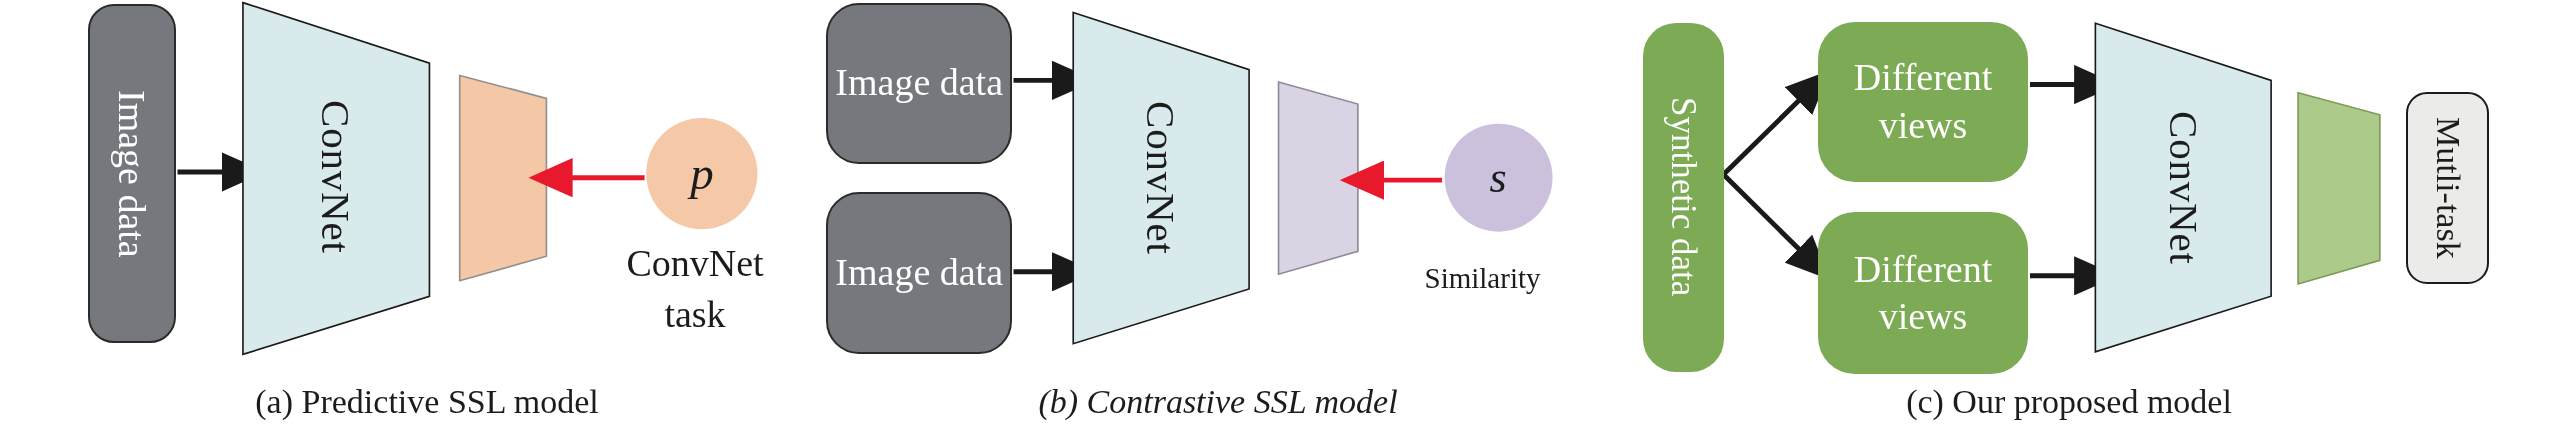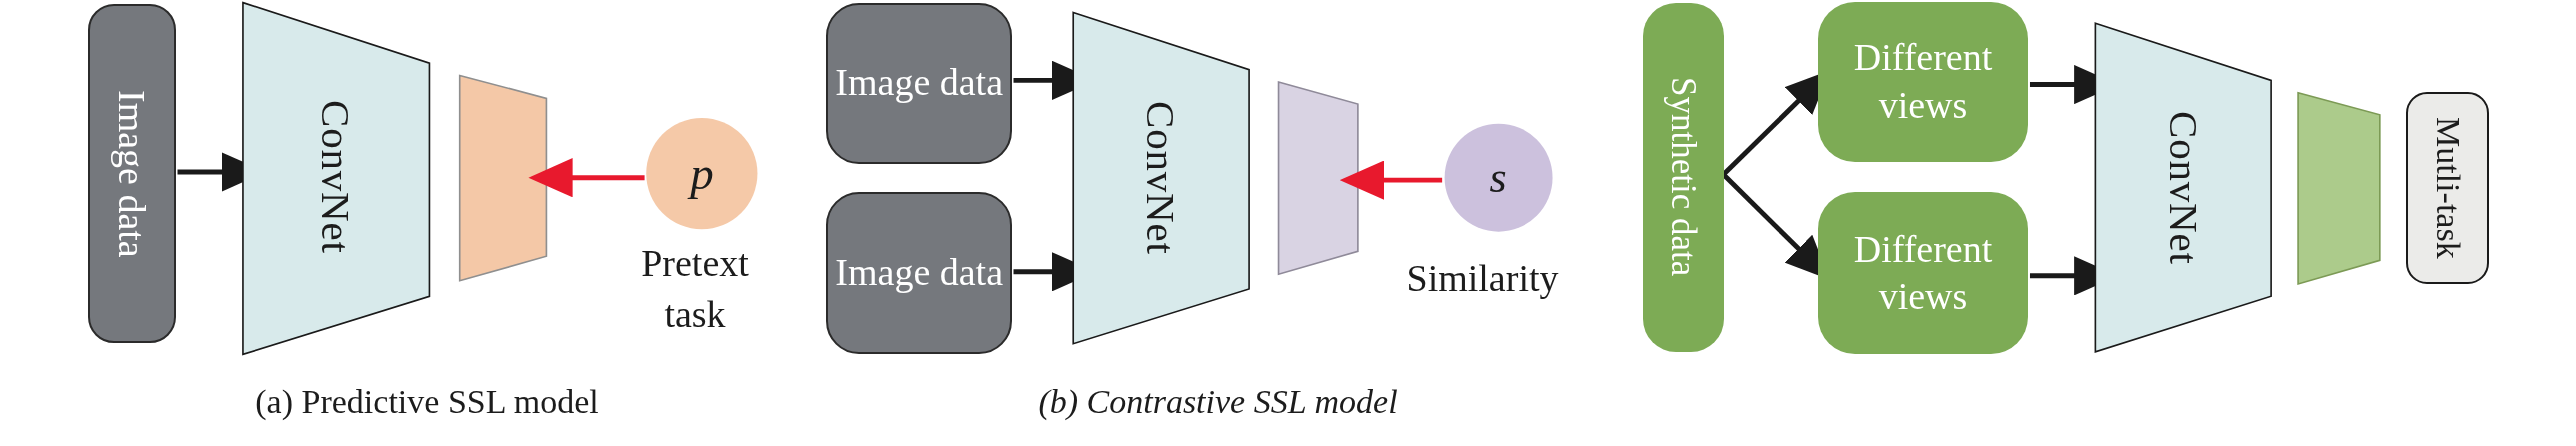--- a/index.html
+++ b/index.html
@@ -16,20 +16,21 @@
     position:absolute; display:flex; align-items:center; justify-content:center;
     box-sizing:border-box; text-align:center;
   }
   .gray-box{
     background:var(--c-box_gray,#75787d); color:var(--c-text_white,#fff);
     border:2.5px solid #2b2b2b;
   }
   .green-box{
     background:var(--c-green,#7dab55); color:var(--c-text_white,#fff);
     border:none;
+    margin-top:20px;
   }
   .multitask-box{
     background:var(--c-multitask_gray,#ebebe9); color:var(--c-text_black,#1c1c1c);
     border:2.5px solid #1a1a1a;
   }
   .vtext{ writing-mode:vertical-rl; text-orientation:mixed; }
   .lbl{ position:absolute; display:flex; align-items:center; justify-content:center;
         text-align:center; color:var(--c-text_black,#1c1c1c); }
   .convnet-lbl{ font-size:41px; letter-spacing:0.8px; }
   .sym{ font-style:italic; }
@@ -59,21 +60,21 @@
     </svg>
 
     <div class="box gray-box vtext" style="left:88px; top:4.1px; width:88px; height:339px; border-radius:26px; font-size:38px;">
       <span>Image data</span>
     </div>
 
     <div class="lbl vtext convnet-lbl" style="left:314px; top:52px; width:44px; height:249px;">ConvNet</div>
 
     <div class="lbl sym" style="left:653px; top:124px; width:98px; height:98px; font-size:47px;">p</div>
 
-    <div class="lbl" style="left:613px; top:236px; width:164px; height:106px; font-size:38px; line-height:1.35;">Pretext task</div>
+    <div class="lbl" style="left:613px; top:236px; width:164px; height:106px; font-size:38px; line-height:1.35;">ConvNet task</div>
 
     <div class="cap" style="left:141px; top:383px; width:572px;">(a) Predictive SSL model</div>
   </div>
 
   <div class="panel panel-b">
     <svg class="layer" width="818" height="447" viewBox="0 0 1000 546">
       <defs>
         <marker id="headBlackB" markerWidth="9" markerHeight="8" refX="1" refY="4" orient="auto" markerUnits="strokeWidth">
           <path d="M0,0 L9,4 L0,8 z" style="fill:var(--c-arrow_black,#1a1a1a)"></path>
         </marker>
@@ -93,21 +94,21 @@
       <span>Image data</span>
     </div>
     <div class="box gray-box" style="left:8.2px; top:192px; width:186px; height:162px; border-radius:33px; font-size:38px; line-height:1.25;">
       <span>Image data</span>
     </div>
 
     <div class="lbl vtext convnet-lbl" style="left:321px; top:53px; width:44px; height:249px;">ConvNet</div>
 
     <div class="lbl sym" style="left:631px; top:128px; width:98px; height:98px; font-size:44px;">s</div>
 
-    <div class="lbl" style="left:550px; top:252px; width:229px; height:52px; font-size:38px;">Similarity</div>
+    <div class="lbl" style="left:550px; top:252px; width:229px; height:52px; font-size:29px;">Similarity</div>
 
     <div class="cap" style="left:114px; top:383px; width:572px;font-style:italic;">(b) Contrastive SSL model</div>
   </div>
 
   <div class="panel panel-c">
     <svg class="layer" width="940" height="447" viewBox="0 0 1150 546">
       <defs>
         <marker id="headBlackC" markerWidth="9" markerHeight="8" refX="1" refY="4" orient="auto" markerUnits="strokeWidth">
           <path d="M0,0 L9,4 L0,8 z" style="fill:var(--c-arrow_black,#1a1a1a)"></path>
         </marker>
@@ -130,16 +131,17 @@
     <div class="box green-box" style="left:182px; top:192px; width:210px; height:162px; border-radius:37px; font-size:38px; line-height:1.25;">
       <span>Different views</span>
     </div>
 
     <div class="lbl vtext convnet-lbl" style="left:526px; top:63px; width:44px; height:249px;">ConvNet</div>
 
     <div class="box multitask-box vtext" style="left:770px; top:92px; width:83px; height:192px; border-radius:21px; font-size:34px;">
       <span>Mutli-task</span>
     </div>
 
+    <div class="cap" style="left:147px; top:383px; width:572px;">(c) Our proposed model</div>
   </div>
 
 </div>
 
 
 </body></html>

